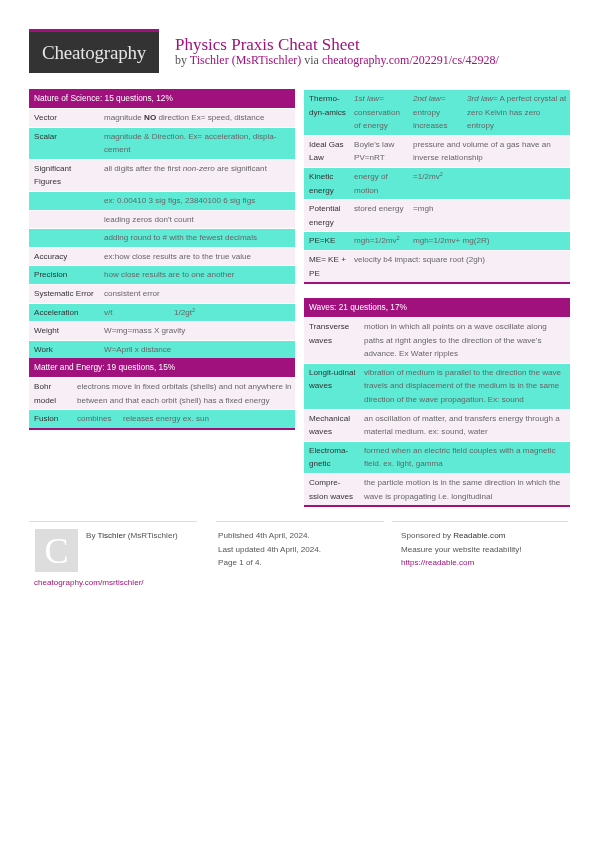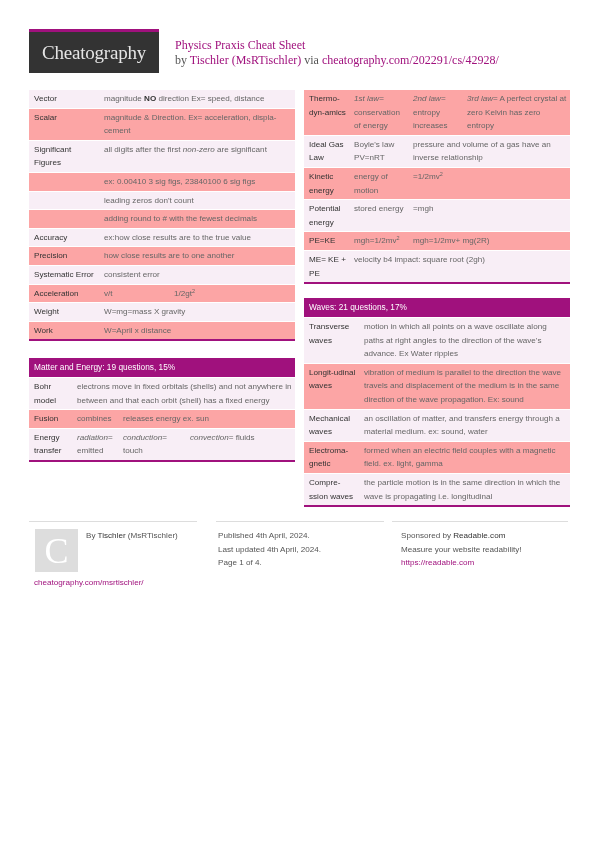--- a/index.html
+++ b/index.html
@@ -10,42 +10,42 @@
     position: absolute; left: 29px; top: 29px; width: 130px; height: 44px;
     background: #333333; border-top: 3px solid #a0117d;
     display: flex; align-items: center; justify-content: center;
   }
   .logo-text {
     font-family: "Liberation Serif", "DejaVu Serif", serif; font-size: 19px; color: #e5e5e5;
     letter-spacing: -0.2px; position: relative;
   }
   .title-block { position: absolute; left: 175px; top: 37px; }
   .title {
-    font-family: "Liberation Serif", "DejaVu Serif", serif; font-size: 12px; color: #a0117d; font-weight: normal;
+    font-family: "Liberation Serif", "DejaVu Serif", serif; font-size: 17px; color: #a0117d; font-weight: normal;
     line-height: 16px;
   }
   .byline {
     font-family: "Liberation Serif", "DejaVu Serif", serif; font-size: 12px; color: #555; line-height: 15px;
   }
   .byline a { color: #a0117d; text-decoration: none; }
 
   .section { position: absolute; width: 266px; border-bottom: 2px solid #a0117d; }
   .section-header {
     background: #a0117d; color: #ffffff; font-size: 8.3px; height: 19px;
     line-height: 19px; padding-left: 5px;
   }
   table { width: 100%; border-collapse: collapse; table-layout: fixed; }
   td {
     font-size: 8.1px; line-height: 13.6px; vertical-align: top; padding: 2px 3px 2px 5px;
     color: #666;
   }
   td.key { color: #333; }
   tr { border-top: 1px solid #ffffff; }
   tr.odd td { background: #f8eef6; }
-  tr.even td { background: #fca5a5; }
+  tr.even td { background: #5eead4; }
   em { font-style: italic; }
   b { color: #333; font-weight: bold; }
   sup { font-size: 5.5px; vertical-align: top; position: relative; top: -2px; }
 
   .footer-line { position: absolute; top: 521px; height: 1px; background: #dddddd; }
   .footer { position: absolute; font-size: 8.1px; color: #555; line-height: 13.5px; }
   .footer .strong { color: #333; }
   .footer a { color: #a0117d; text-decoration: none; }
   .avatar {
     position: absolute; left: 35px; top: 529px; width: 43px; height: 43px;
@@ -60,20 +60,21 @@
   <span class="logo-text">Cheatography</span>
 </div>
 <div class="title-block">
   <div class="title">Physics Praxis Cheat Sheet</div>
   <div class="byline">
     <span>by </span><a>Tischler (MsRTischler)</a><span> via </span><a>cheatography.com/202291/cs/42928/</a>
   </div>
 </div>
 
 <div class="section" style="left:29px; top:89px;">
+  <div class="section-header">Nature of Science: 15 questions, 12%</div>
   <table>
     <colgroup>
         <col style="width:70px">
         <col style="width:70px">
         <col>
       </colgroup>
     <tbody>
         <tr class="odd">
       <td class="key">Vector</td>
       <td colspan="2"><span>magnitude </span><b>NO</b><span> direction Ex= speed, distance</span></td>
@@ -138,26 +139,20 @@
       </colgroup>
     <tbody>
         <tr class="odd">
       <td class="key">Bohr model</td>
       <td colspan="3">electrons move in fixed orbitals (shells) and not anywhere in between and that each orbit (shell) has a fixed energy</td>
     </tr>
     <tr class="even">
       <td class="key">Fusion</td>
       <td>combines</td>
       <td colspan="2">releases energy ex. sun</td>
-    </tr>
-    <tr class="odd">
-      <td class="key">Energy transfer</td>
-      <td><em>radiation</em><span>= emitted</span></td>
-      <td><em>conduction</em><span>= touch</span></td>
-      <td><em>convection</em><span>= fluids</span></td>
     </tr>
   </tbody>
     </table>
 </div>
 
 <div class="section" style="left:304px; top:89px;">
   <table>
     <colgroup>
         <col style="width:45px">
         <col style="width:59px">

